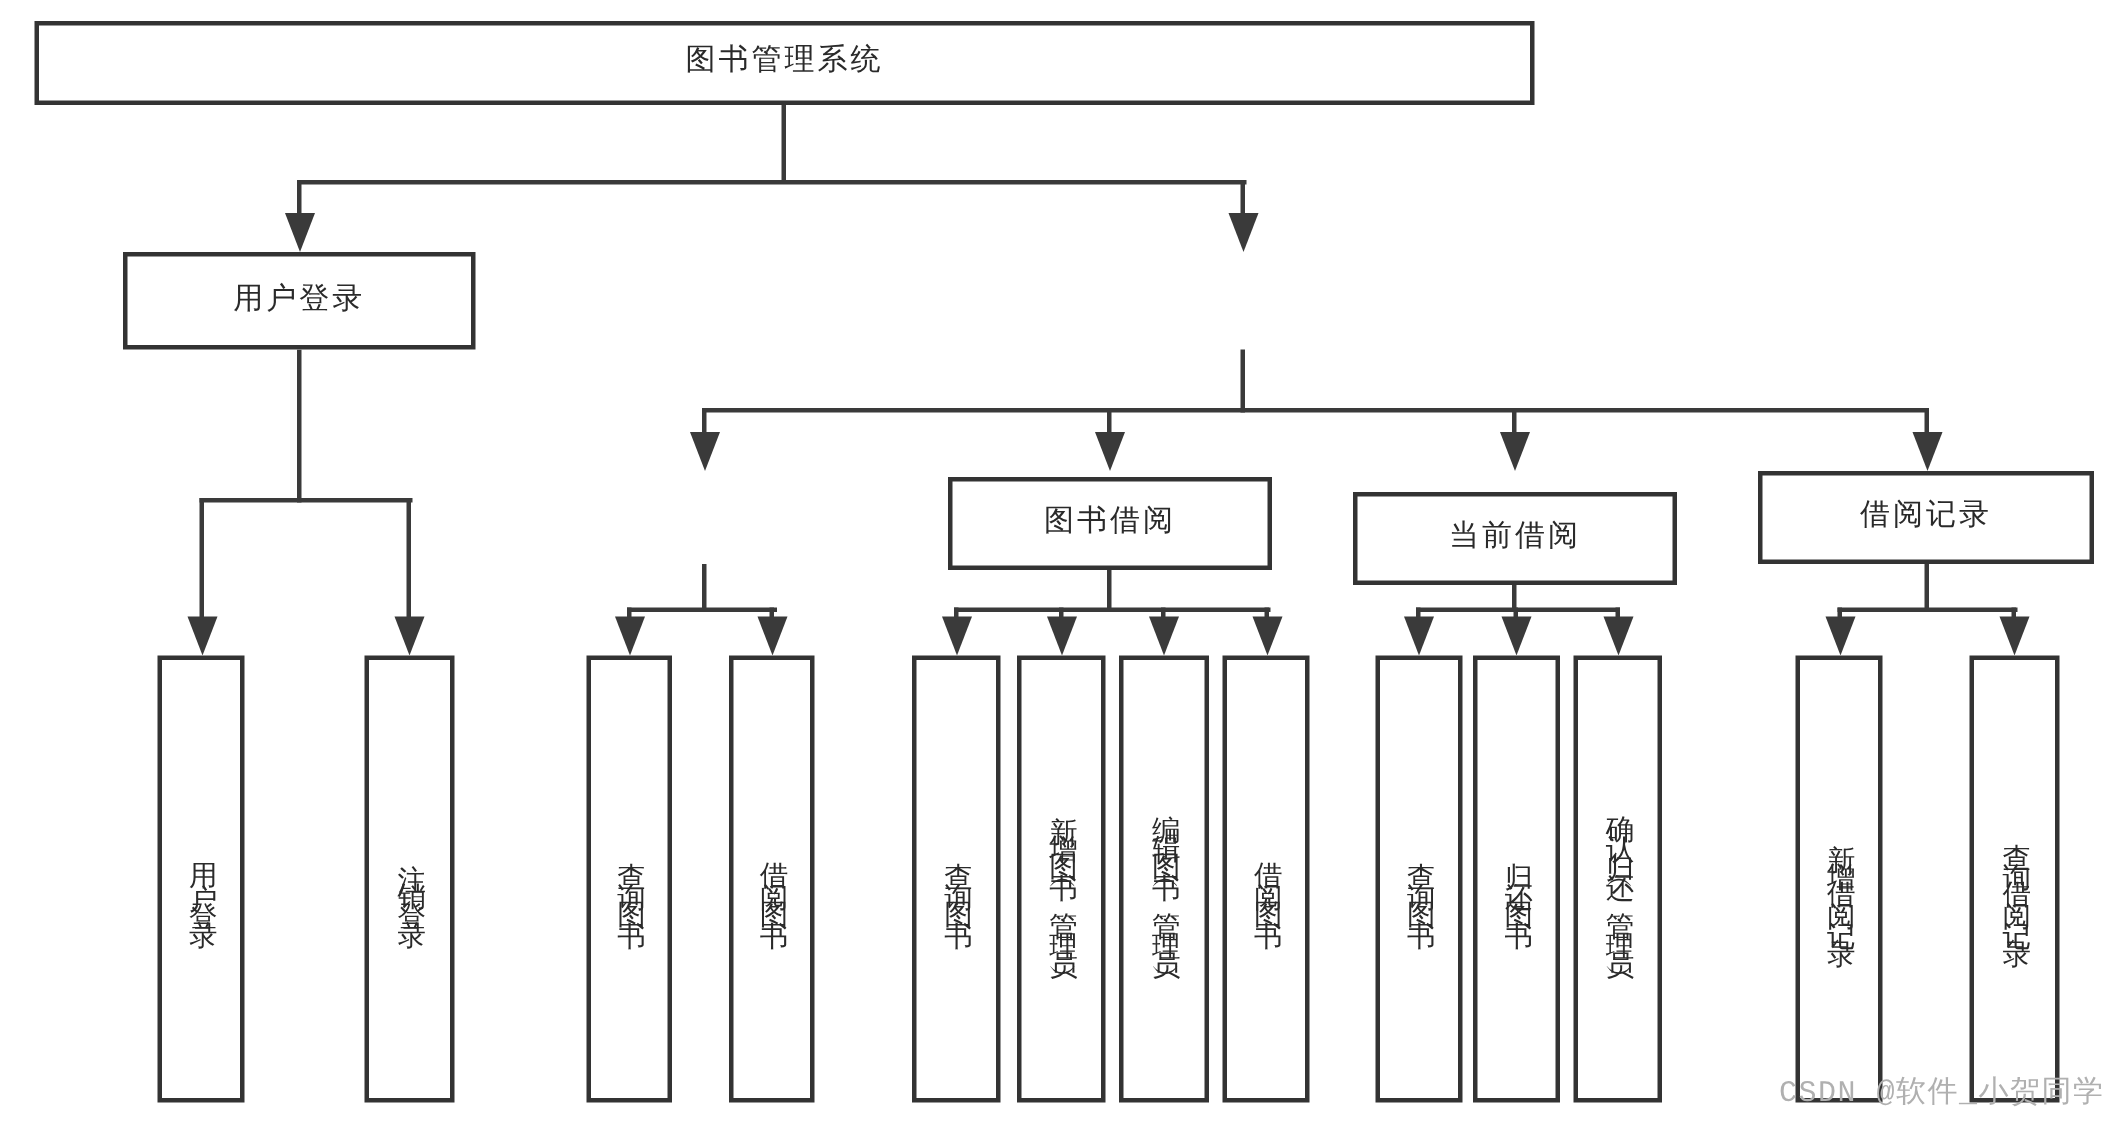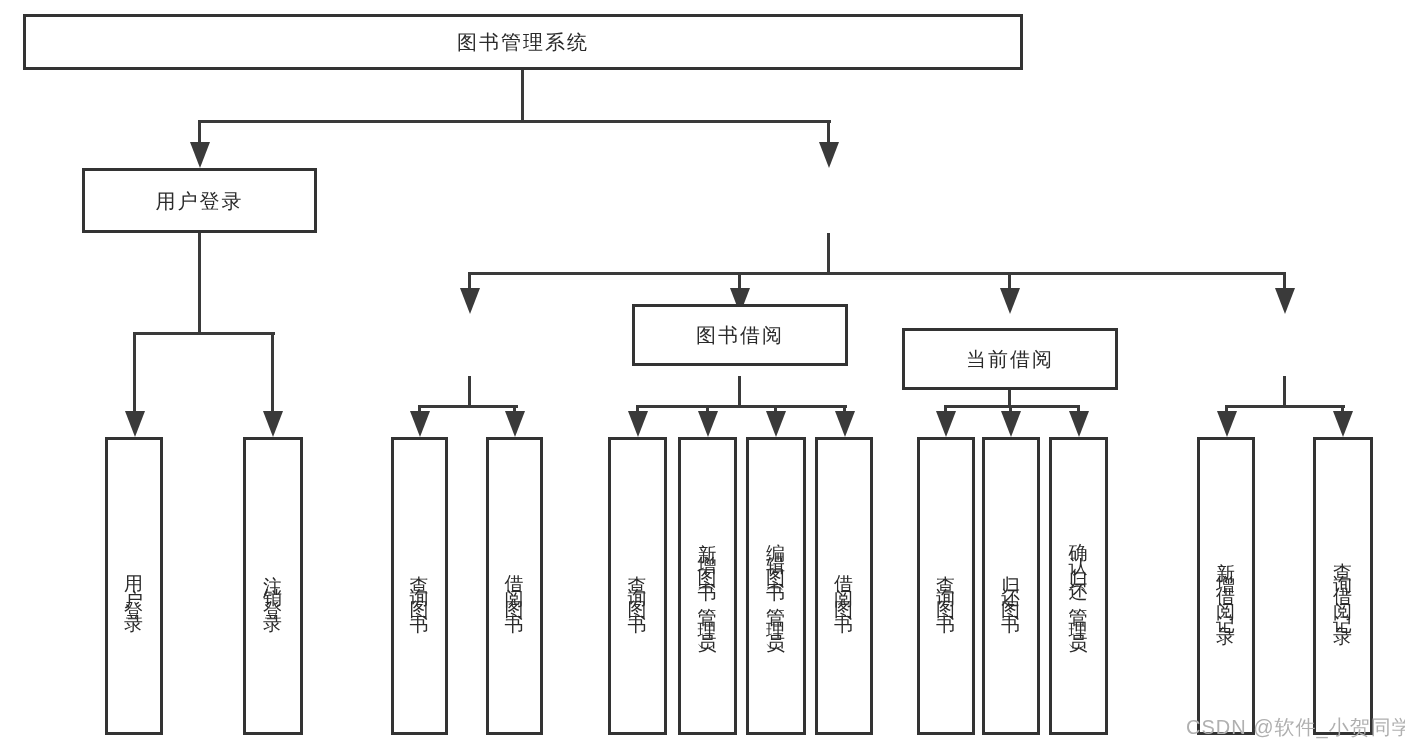--- a/index.html
+++ b/index.html
@@ -9,21 +9,21 @@
     --watermark: #b0b0b0;
     --bg: #ffffff;
   }
   * { margin: 0; padding: 0; box-sizing: border-box; }
   html, body { background: var(--bg); }
   .canvas {
     position: relative;
     width: 1405px;
     height: 747px;
     background: var(--bg);
-    font-family: Liberation Sans, sans-serif;
+    font-family: Liberation Mono, monospace;
     overflow: hidden;
   }
   .box {
     position: absolute;
     background: #fff;
     border: 3px solid var(--border);
     display: flex;
     align-items: center;
     justify-content: center;
     color: var(--text);
@@ -73,25 +73,28 @@
 <div class="canvas">
 
   <div class="box" style="left:23px;top:14px;width:1000px;height:56px">
     <span class="lbl">图书管理系统</span>
   </div>
 
   <div class="box" style="left:82px;top:168px;width:235px;height:65px">
     <span class="lbl">用户登录</span>
   </div>
 
-  <div class="box" style="left:632px;top:304px;width:216px;height:62px">
+  <div class="box" style="left:632px;top:318px;width:216px;height:62px">
     <span class="lbl">图书借阅</span>
   </div>
   <div class="box" style="left:902px;top:328px;width:216px;height:62px">
     <span class="lbl">当前借阅</span>
+  </div>
+  <div class="box" style="left:1172px;top:314px;width:224px;height:62px">
+    <span class="lbl">借阅记录</span>
   </div>
 
   <div class="box leaf" style="left:105px;top:437px;width:58px;height:298px">
     <span class="vlbl">用户登录</span>
   </div>
   <div class="box leaf" style="left:243px;top:437px;width:60px;height:298px">
     <span class="vlbl">注销登录</span>
   </div>
 
   <div class="box leaf" style="left:391px;top:437px;width:57px;height:298px">

